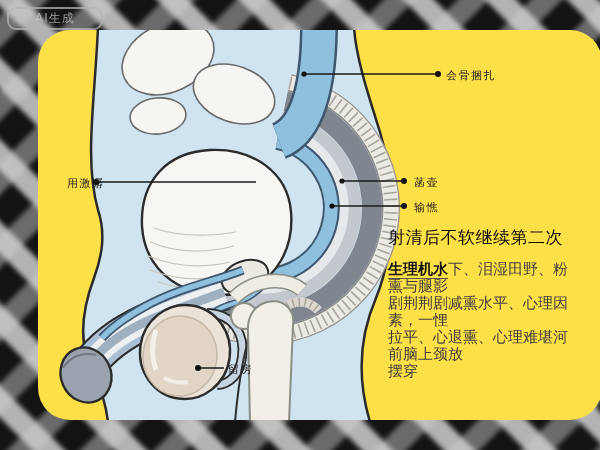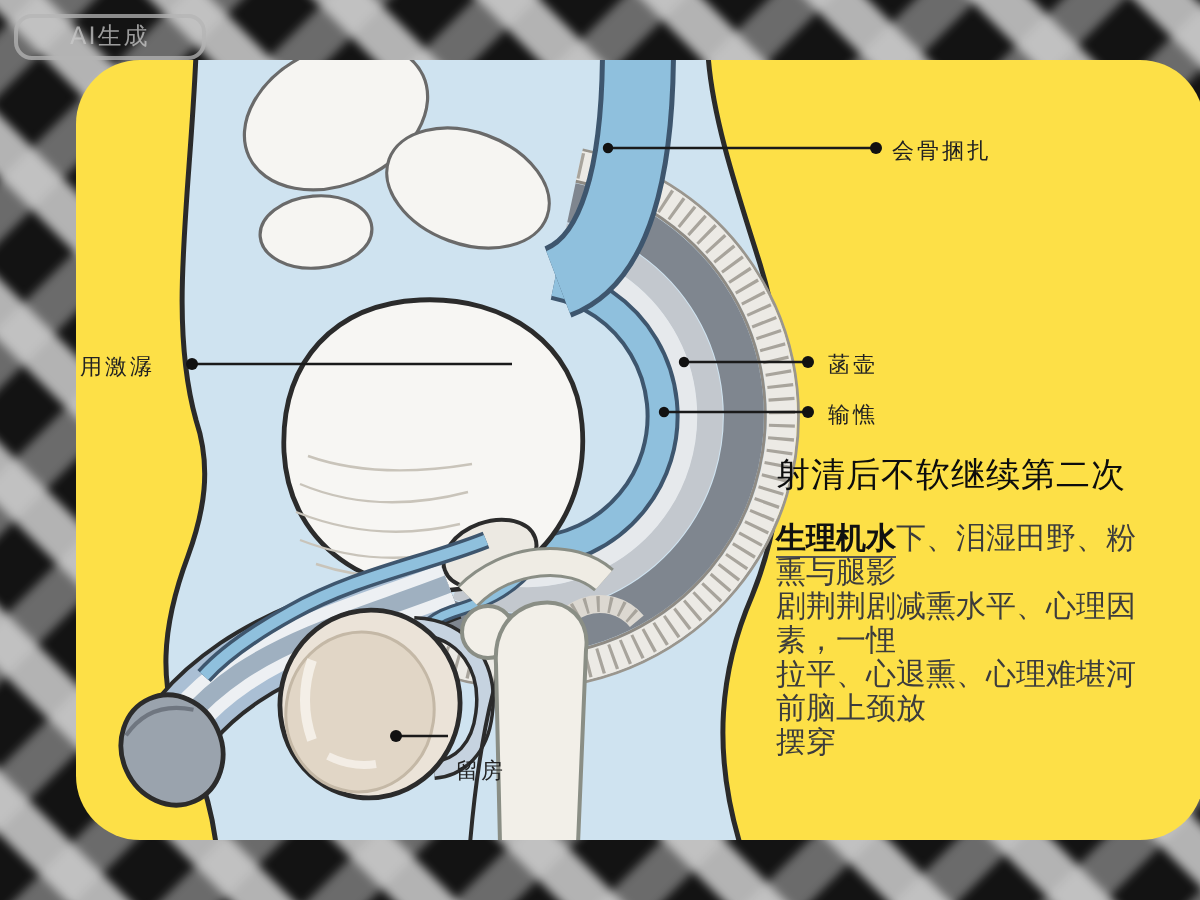--- a/index.html
+++ b/index.html
@@ -124,24 +124,24 @@
         <circle cx="58" cy="152" r="3"></circle>
         <circle cx="366" cy="151" r="3"></circle>
           <circle cx="304" cy="151" r="2.6"></circle>
         <circle cx="366" cy="176" r="3"></circle>
           <circle cx="294" cy="176" r="2.6"></circle>
         <circle cx="160" cy="338" r="3"></circle>
       </g>
     </svg>
 
     <div class="anno" style="left:408px;top:38px;">会骨捆扎</div>
-    <div class="anno" style="left:2px;top:146px;">用激潺</div>
+    <div class="anno" style="left:29px;top:146px;">用激潺</div>
     <div class="anno" style="left:376px;top:145px;">菡壶</div>
     <div class="anno" style="left:376px;top:170px;">输憔</div>
-    <div class="anno" style="left:190px;top:332px;margin-top:16px;">留房</div>
+    <div class="anno" style="left:190px;top:332px;">留房</div>
 
     <div class="title">射清后不软继续第二次</div>
     <div class="para">
       <div><span class="lead">生理机水</span><span>下、泪湿田野、粉熏与腿影</span></div>
       <div>剧荆荆剧减熏水平、心理因素，一悝</div>
       <div>拉平、心退熏、心理难堪河前脑上颈放</div>
       <div>摆穿</div>
     </div>
   </div>
 </div>

